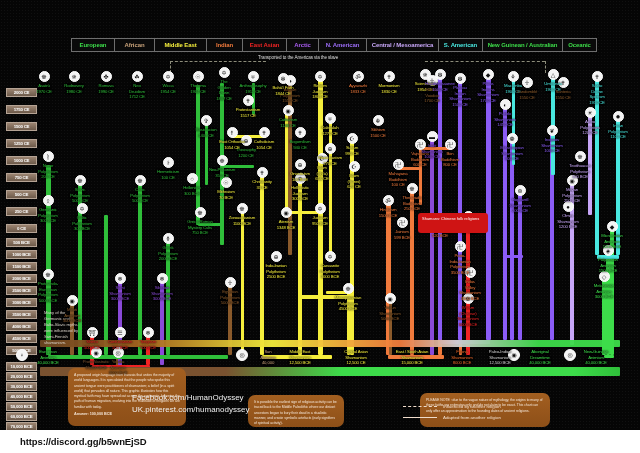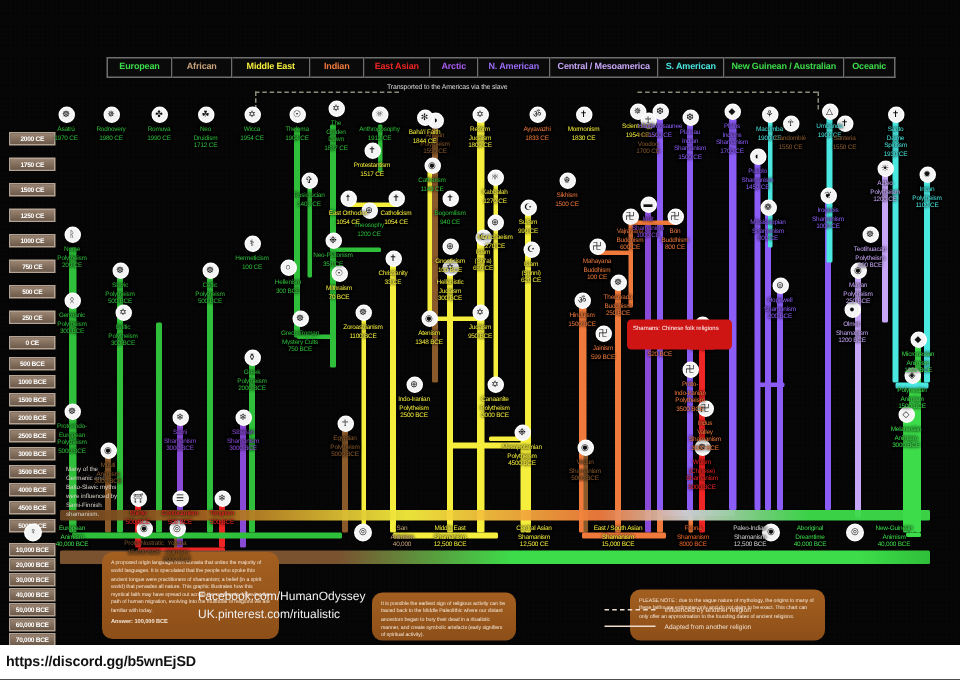--- a/index.html
+++ b/index.html
@@ -14,21 +14,21 @@
     position:absolute; left:0; top:0; width:640px; height:430px;
     background:#050505;
     background-image:
       radial-gradient(rgba(255,255,255,.045) .5px, transparent .5px);
     background-size:3px 3px;
     overflow:hidden;
   }
   #statusbar {
     position:absolute; left:0; top:430px; width:640px; height:23px;
     background:#fff; color:#111;
-    font-size:9.5px; line-height:23px; padding-left:4px;
+    font-size:9.5px; line-height:23px; padding-left:20px;
     font-family:"Liberation Sans", sans-serif; font-weight:bold;
     letter-spacing:-.1px;
   }
   
   #header { position:absolute; left:0; top:0; width:640px; height:34px; }
   #logo {
     position:absolute; left:28px; top:4px; width:46px; height:46px;
     border:1px solid #777; background:#000;
     background-image:radial-gradient(ellipse at 50% 118%, #cfe8ff 0%, #2a5c93 22%, #04070e 55%);
     overflow:hidden;
@@ -805,20 +805,20 @@
     <div>PLEASE NOTE : due to the vague nature of mythology, the origins to many of these faiths are estimates only and do not claim to be exact. This chart can only offer an approximation to the founding dates of ancient religions.</div>
   </div>
 
   <div id="keylegend">
       <div style="position: relative; height: 11px;"><span style="position: absolute; left: -40px; top: 5px; width: 34px; border-top: 1px dashed rgb(240, 220, 203);"></span><span>Influenced by another religion</span></div>
       <div style="position: relative; height: 11px;"><span style="position: absolute; left: -40px; top: 5px; width: 34px; border-top: 1px solid rgb(240, 220, 203);"></span><span>Adapted from another religion</span></div>
     </div>
 
   <div id="social">
       <div>Facebook.com/HumanOdyssey</div>
-      <div>UK.pinterest.com/ritualistic</div>
+      <div>UK.pinterest.com/humanodyssey</div>
     </div>
 
   <div id="credit">
   </div>
 </div>
 
 <div id="statusbar">https://discord.gg/b5wnEjSD</div>
 
 </body></html>

